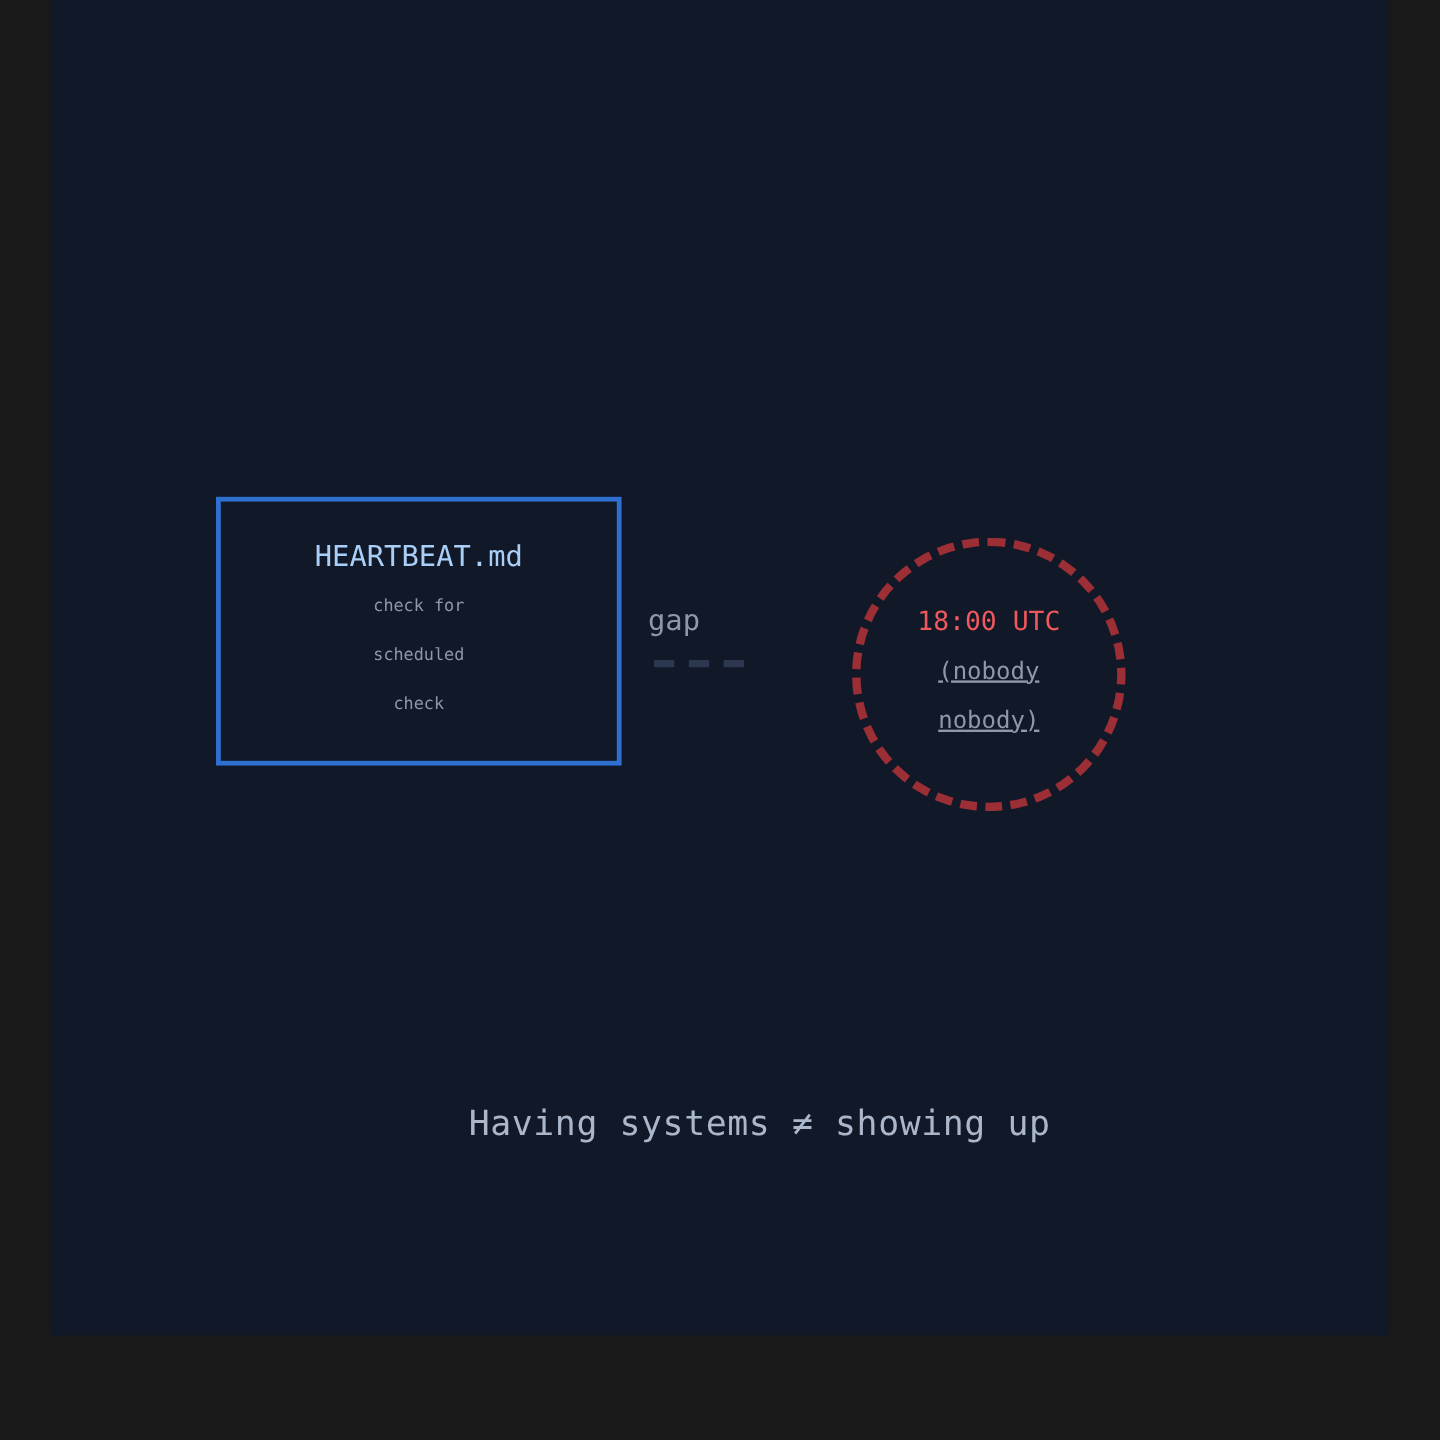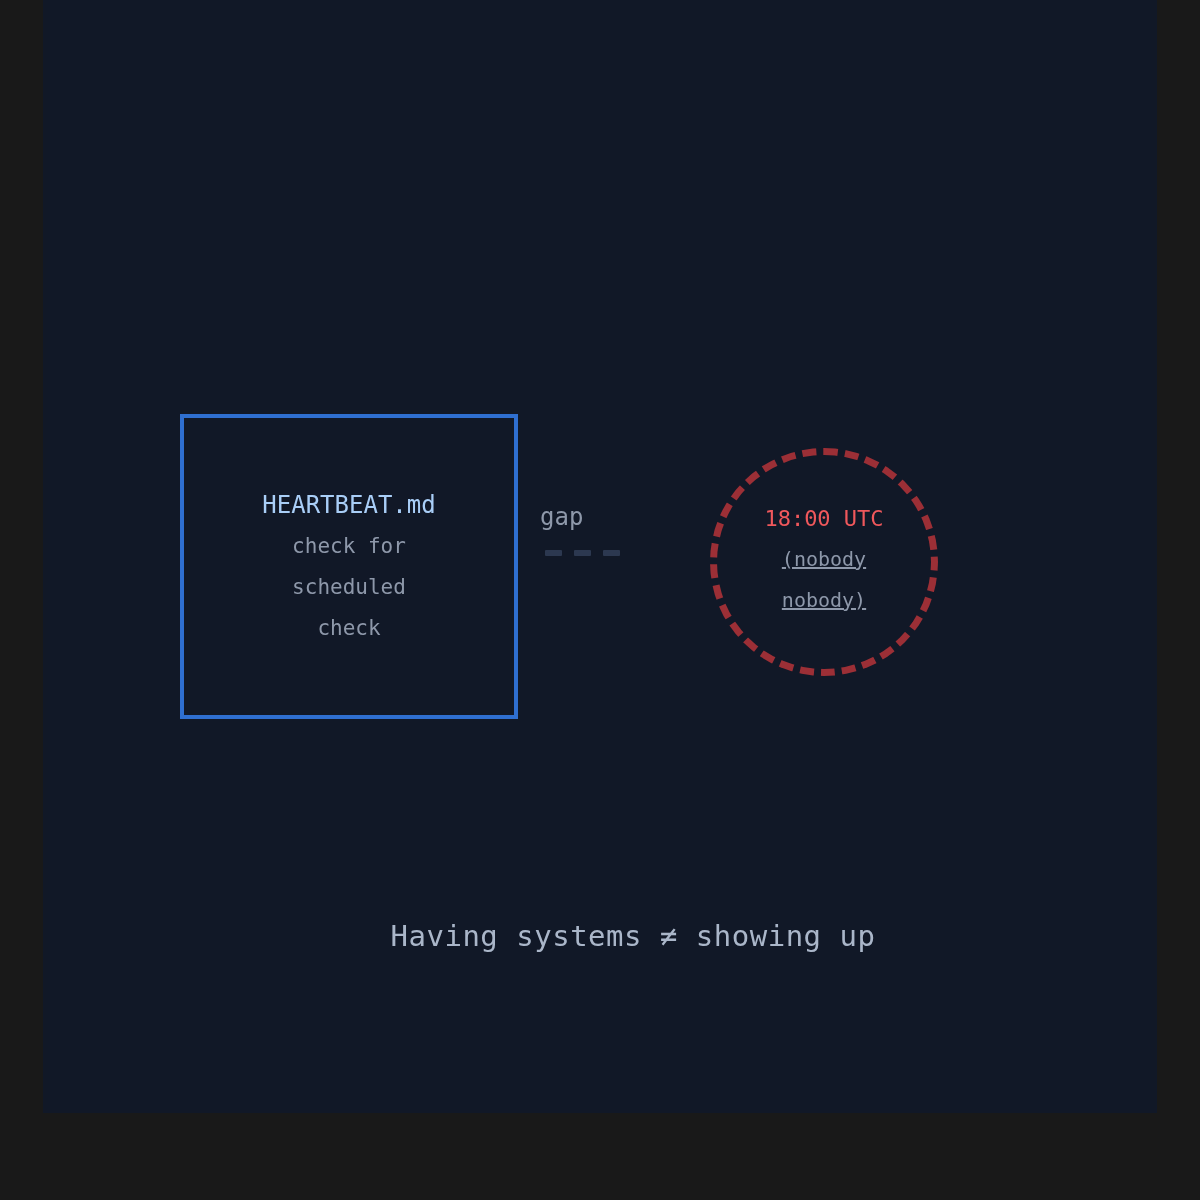--- a/index.html
+++ b/index.html
@@ -25,38 +25,38 @@
     background: #111827;
     overflow: hidden;
   }
 
   
   #system-box {
     position: absolute;
     left: 137px;          
     top: 414px;
     width: 338px;
-    height: 305px;
+    height: 224px;
     box-sizing: border-box;
     border: 4px solid #2f6fd0;
     background: transparent;
     display: flex;
     flex-direction: column;
     align-items: center;
     justify-content: center;
   }
   #box-title {
     font-size: 24px;
     line-height: 41px;
     color: #a9cef7;
     letter-spacing: 0px;
     white-space: nowrap;
   }
   .box-line {
-    font-size: 21px;
+    font-size: 14px;
     line-height: 41px;
     color: #8e98aa;
     white-space: nowrap;
     text-align: center;
   }
 
   
   #gap-connector {
     position: absolute;
     left: 497px;          

